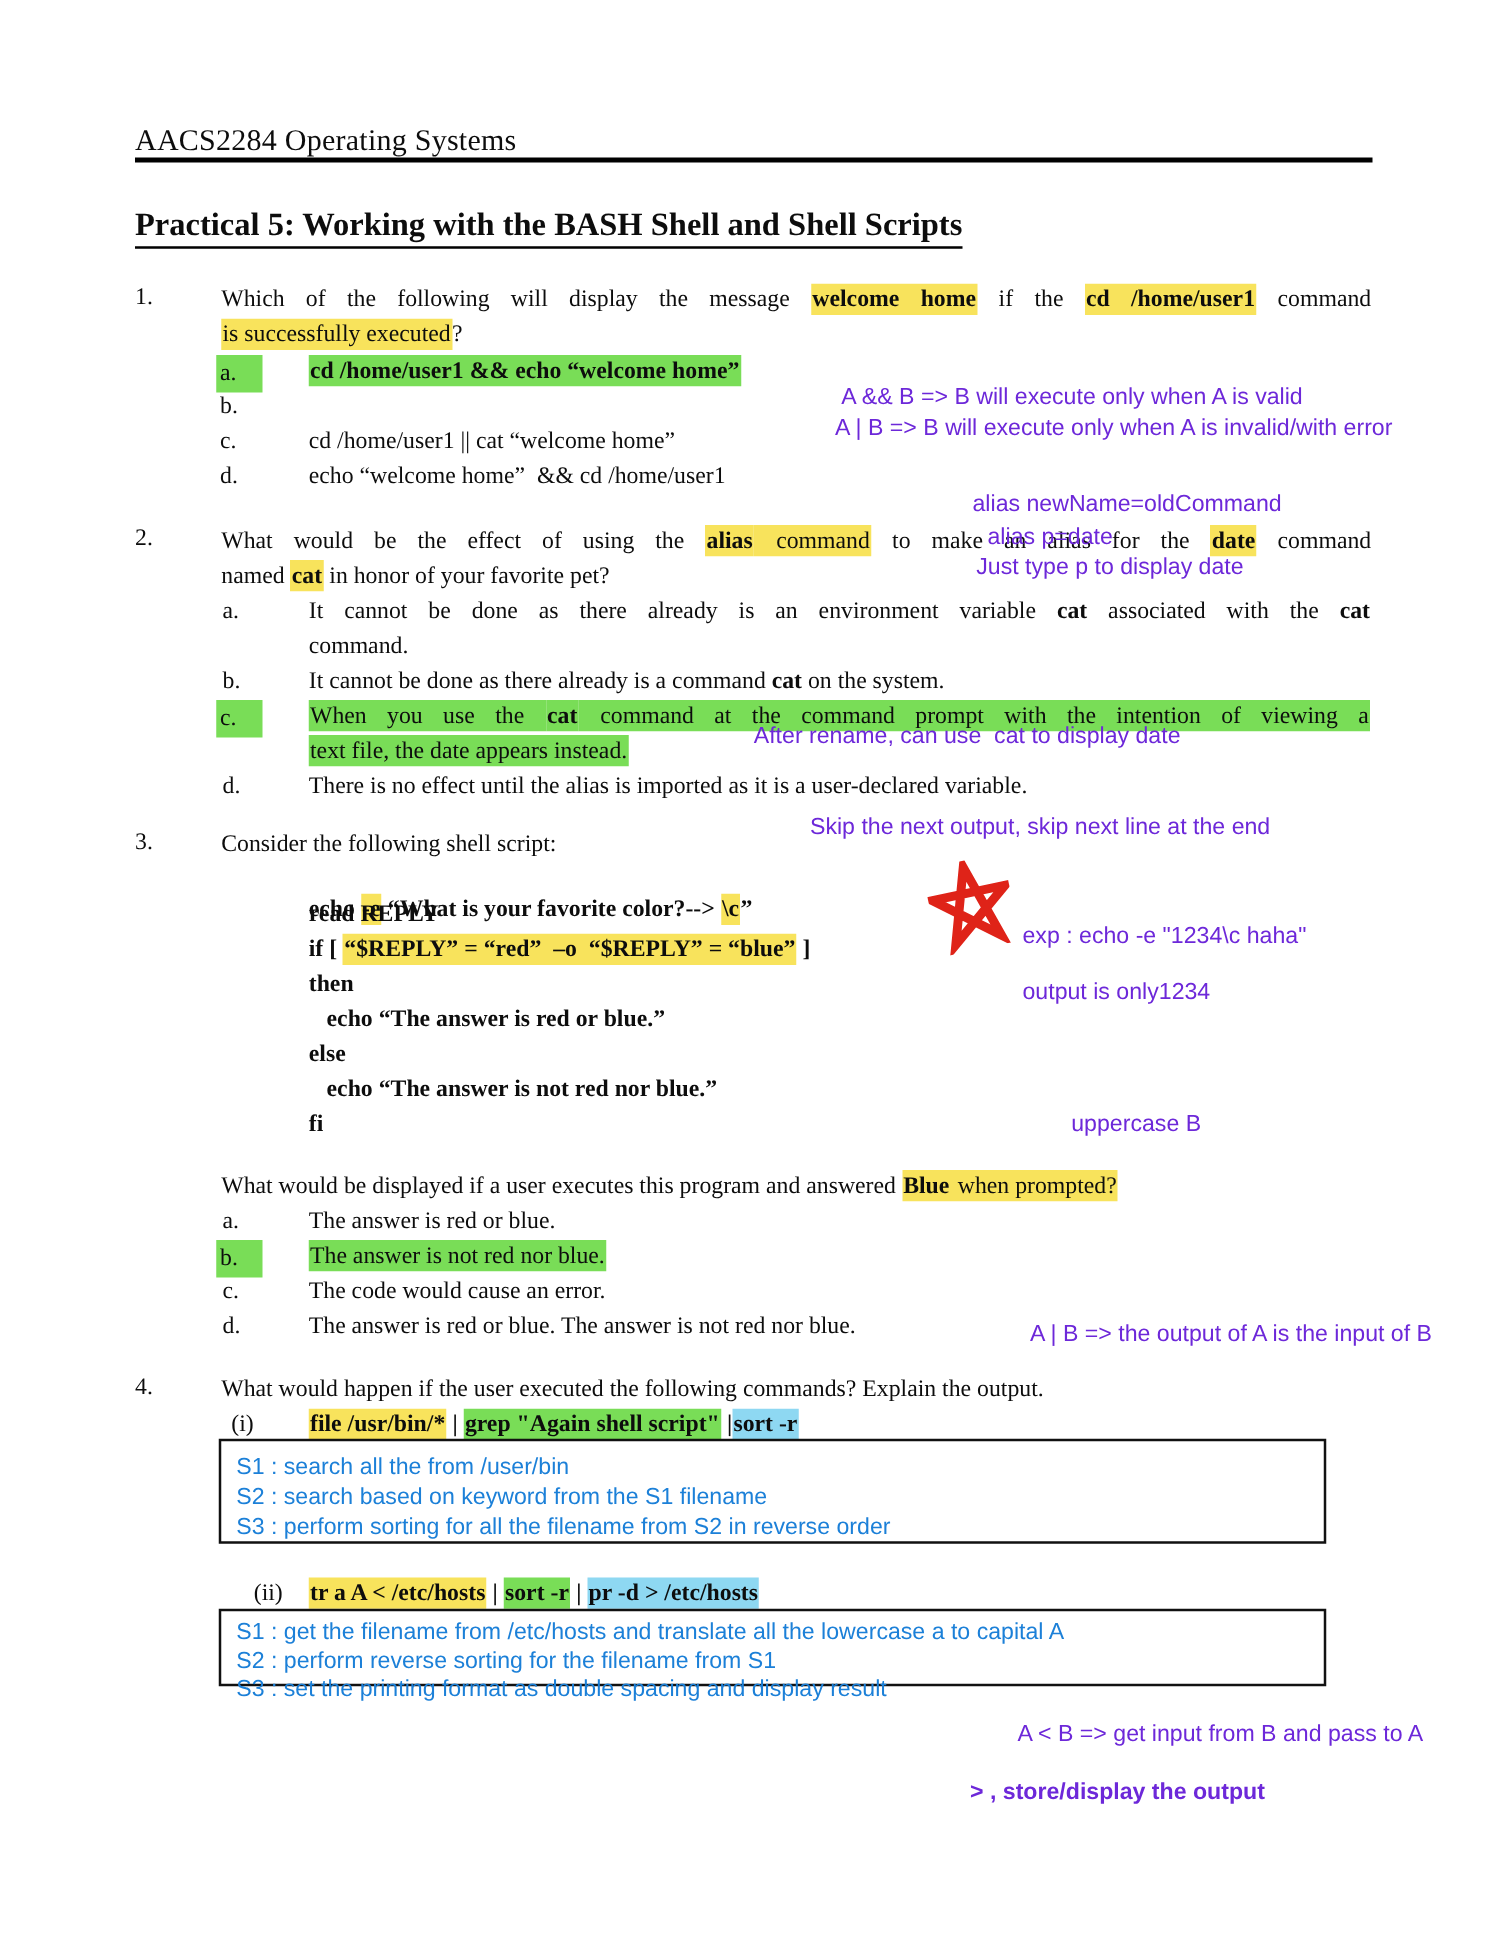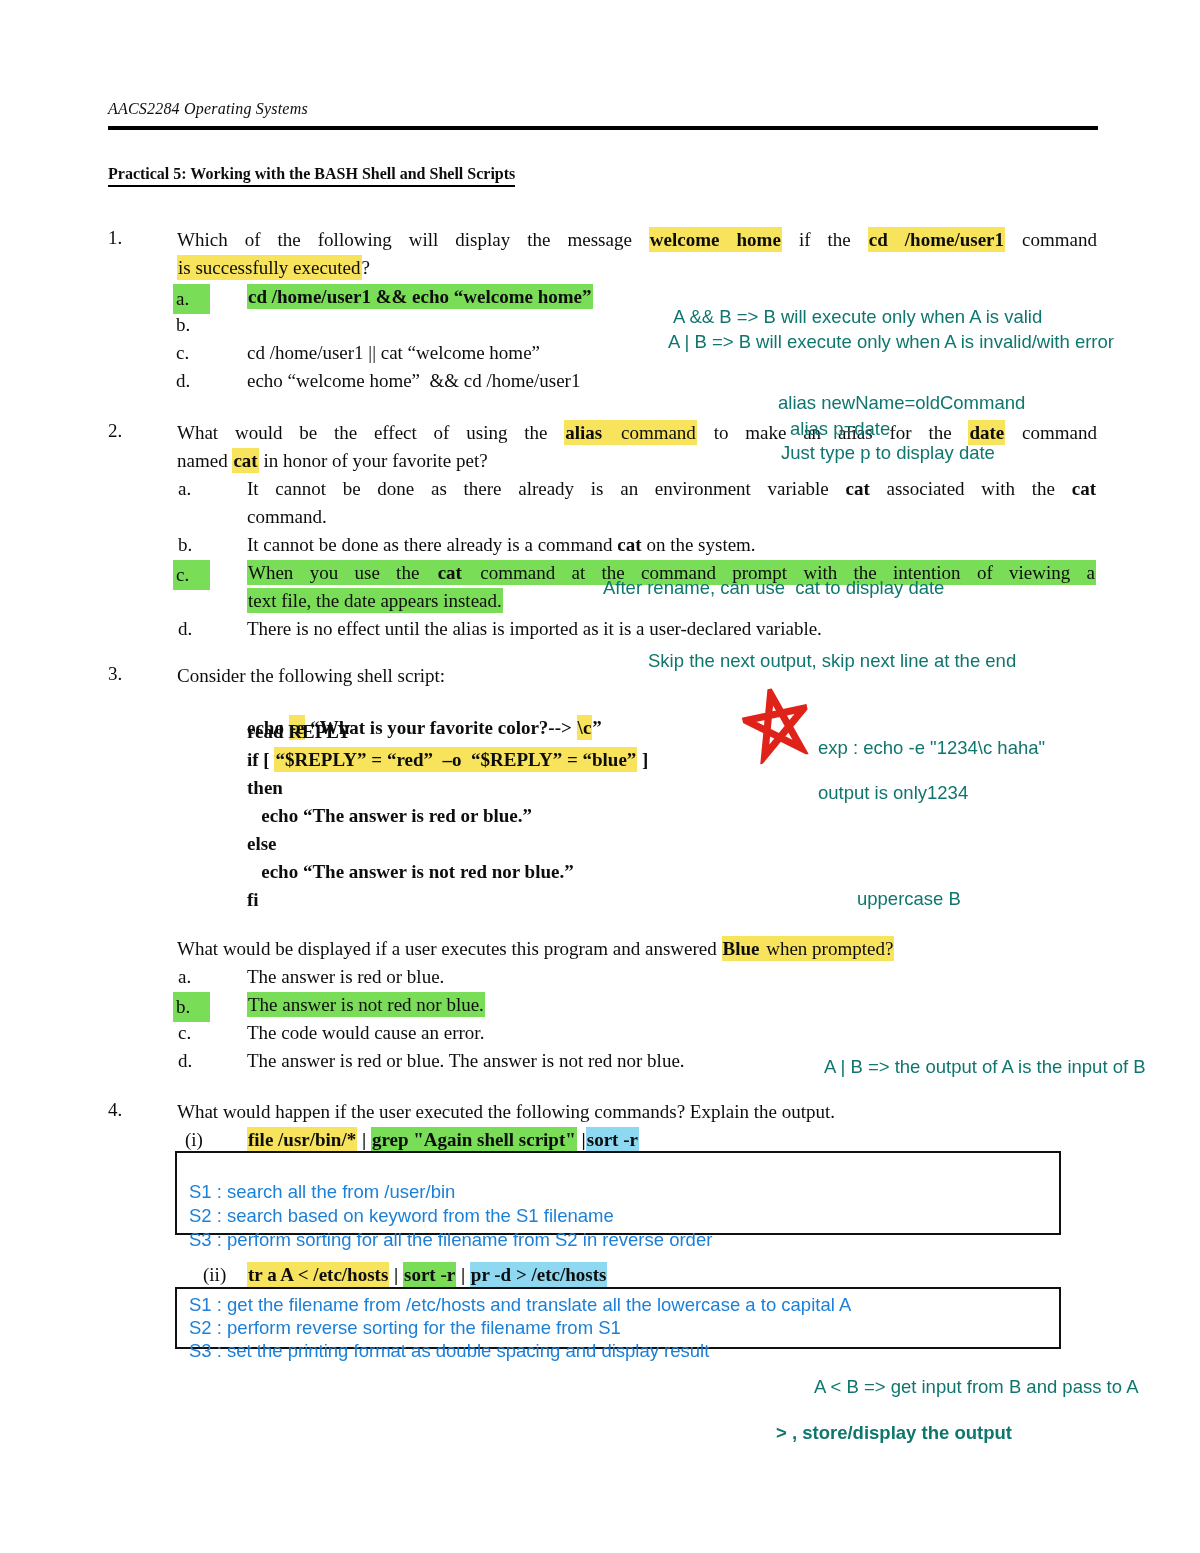--- a/index.html
+++ b/index.html
@@ -1,25 +1,25 @@
 <!DOCTYPE html>
 <html><head>
 <meta charset="utf-8">
 <style>
   html,body{margin:0;padding:0;background:#ffffff;}
   .page{position:relative;width:1200px;height:1553px;background:#ffffff;overflow:hidden;
         font-family:"Liberation Serif","DejaVu Serif",serif;font-size:19px;color:#0d0d0d;}
   .abs{position:absolute;}
   .line{white-space:pre;line-height:26px;}
   .just{text-align:justify;text-align-last:justify;white-space:normal;line-height:26px;}
-  .hdr{font-size:16px;letter-spacing:.2px;font-style:italic;}
-  .title{font-size:16px;font-weight:700;border-bottom:2.5px solid #000;padding-bottom:2px;}
+  .hdr{font-size:24px;letter-spacing:.2px;}
+  .title{font-size:26px;font-weight:700;border-bottom:2.5px solid #000;padding-bottom:2px;}
   .rule{height:4px;background:#000;}
   .num{font-size:19px;}
-  .ann{font-family:"Liberation Sans","DejaVu Sans",sans-serif;color:#0f766e;font-size:18.5px;white-space:pre;}
+  .ann{font-family:"Liberation Sans","DejaVu Sans",sans-serif;color:#6d28d9;font-size:18.5px;white-space:pre;}
   .boxed{border:2.5px solid #111;background:transparent;}
   .boxline{font-family:"Liberation Sans","DejaVu Sans",sans-serif;color:#1c80d8;font-size:18.5px;white-space:pre;line-height:24px;}
   
   .sg-p{}
   .sg-b{font-weight:700;}
   .sg-y{background:#f8e35c;padding:2px 1px;margin-top:36px;}
   .sg-yb{background:#f8e35c;font-weight:700;padding:2px 1px;}
   .sg-g{background:#79dd57;padding:2px 1px;}
   .sg-gb{background:#79dd57;font-weight:700;padding:2px 1px;}
   .sg-cb{background:#8ed8f2;font-weight:700;padding:2px 1px;}
@@ -115,21 +115,21 @@
 
   <div class="abs ann" style="left:824px;top:1056px;">A | B =&gt; the output of A is the input of B</div>
 
   <div class="abs num" style="left:108px;top:1099px;">4.</div>
   <div class="abs line" style="left:177px;top:1099px;">What would happen if the user executed the following commands? Explain the output.</div>
 
   <div class="abs line" style="left:185px;top:1127px;">(i)</div>
   <div class="abs line" style="left:247px;top:1127px;"><span class="sg-yb">file /usr/bin/*</span><span class="sg-b"> | </span><span class="sg-gb">grep "Again shell script"</span><span class="sg-b"> |</span><span class="sg-cb">sort -r</span></div>
 
   <div class="abs boxed" style="left:175px;top:1151px;width:882px;height:80px;">
-    <div class="boxline" style="padding:8px 0 0 12px;margin-top:19px;">S1 : search all the from /user/bin</div>
+    <div class="boxline" style="padding:8px 0 0 12px;">S1 : search all the from /user/bin</div>
     <div class="boxline" style="padding-left:12px;">S2 : search based on keyword from the S1 filename</div>
     <div class="boxline" style="padding-left:12px;">S3 : perform sorting for all the filename from S2 in reverse order</div>
   </div>
 
   <div class="abs line" style="left:203px;top:1262px;">(ii)</div>
   <div class="abs line" style="left:247px;top:1262px;"><span class="sg-yb">tr a A &lt; /etc/hosts</span><span class="sg-b"> | </span><span class="sg-gb">sort -r</span><span class="sg-b"> | </span><span class="sg-cb">pr -d &gt; /etc/hosts</span></div>
 
   <div class="abs boxed" style="left:175px;top:1287px;width:882px;height:58px;">
     <div class="boxline" style="padding:4px 0 0 12px;line-height:23px;">S1 : get the filename from /etc/hosts and translate all the lowercase a to capital A</div>
     <div class="boxline" style="padding-left:12px;line-height:23px;">S2 : perform reverse sorting for the filename from S1</div>

